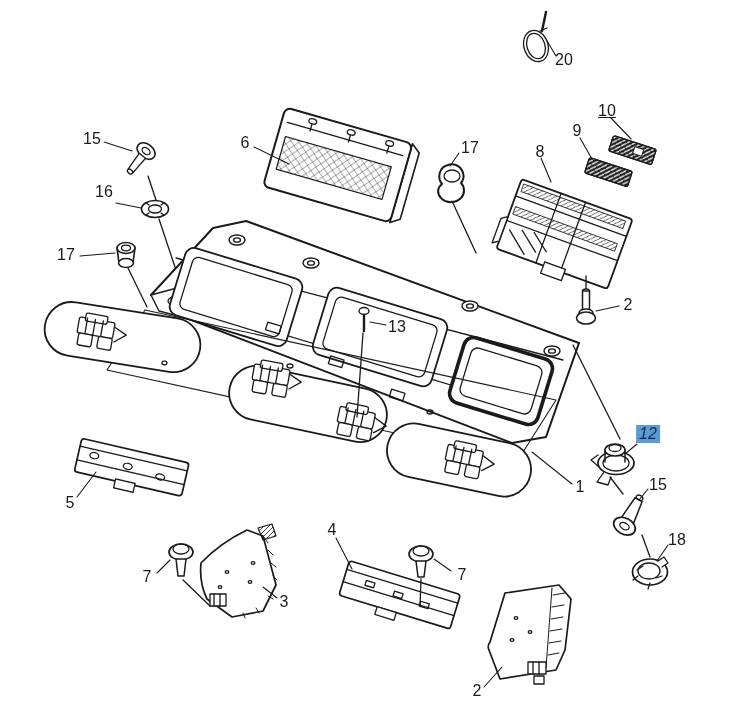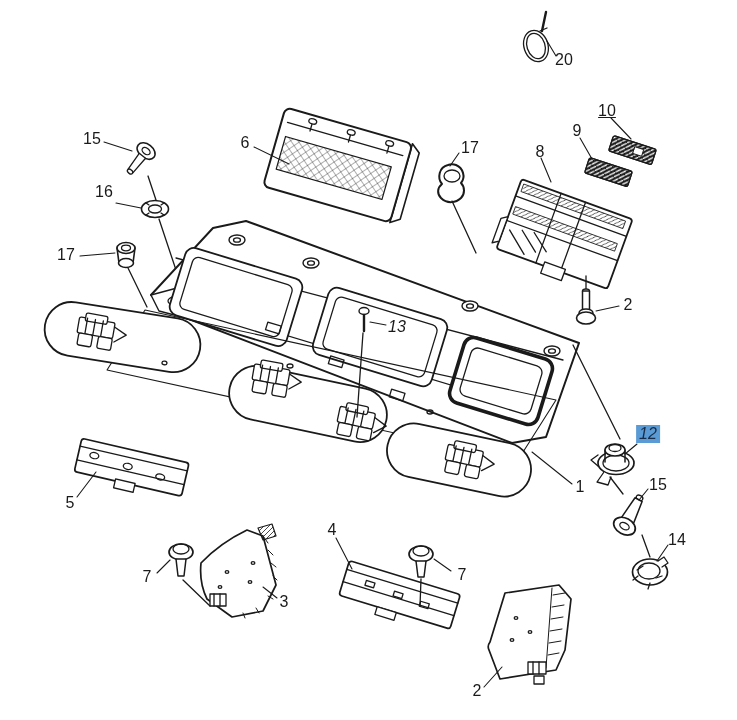--- a/index.html
+++ b/index.html
@@ -314,22 +314,22 @@
       <div class="callout" style="left: 332px; top: 530px;">4</div>
       <div class="callout" style="left: 70px; top: 503px;">5</div>
       <div class="callout" style="left: 245px; top: 143px;">6</div>
       <div class="callout" style="left: 147px; top: 577px;">7</div>
       <div class="callout" style="left: 462px; top: 575px;">7</div>
       <div class="callout" style="left: 540px; top: 152px;">8</div>
       <div class="callout" style="left: 577px; top: 131px;">9</div>
       <div class="callout" style="left: 607px; top: 111px; text-decoration: underline;">10</div>
       <div class="callout" style="left: 628px; top: 305px;">2</div>
       <div class="callout hl" style="left: 648px; top: 434px;">12</div>
-      <div class="callout" style="left: 397px; top: 327px; font-style: italic;">13</div>
-      <div class="callout" style="left: 677px; top: 540px;">14</div>
+      <div class="callout" style="left: 397px; top: 327px;">13</div>
+      <div class="callout" style="left: 677px; top: 540px;">18</div>
       <div class="callout" style="left: 92px; top: 139px;">15</div>
       <div class="callout" style="left: 658px; top: 485px;">15</div>
       <div class="callout" style="left: 104px; top: 192px;">16</div>
       <div class="callout" style="left: 66px; top: 255px;">17</div>
       <div class="callout" style="left: 470px; top: 148px;">17</div>
       <div class="callout" style="left: 564px; top: 60px;">20</div>
     </div>
 
 </div>
 

